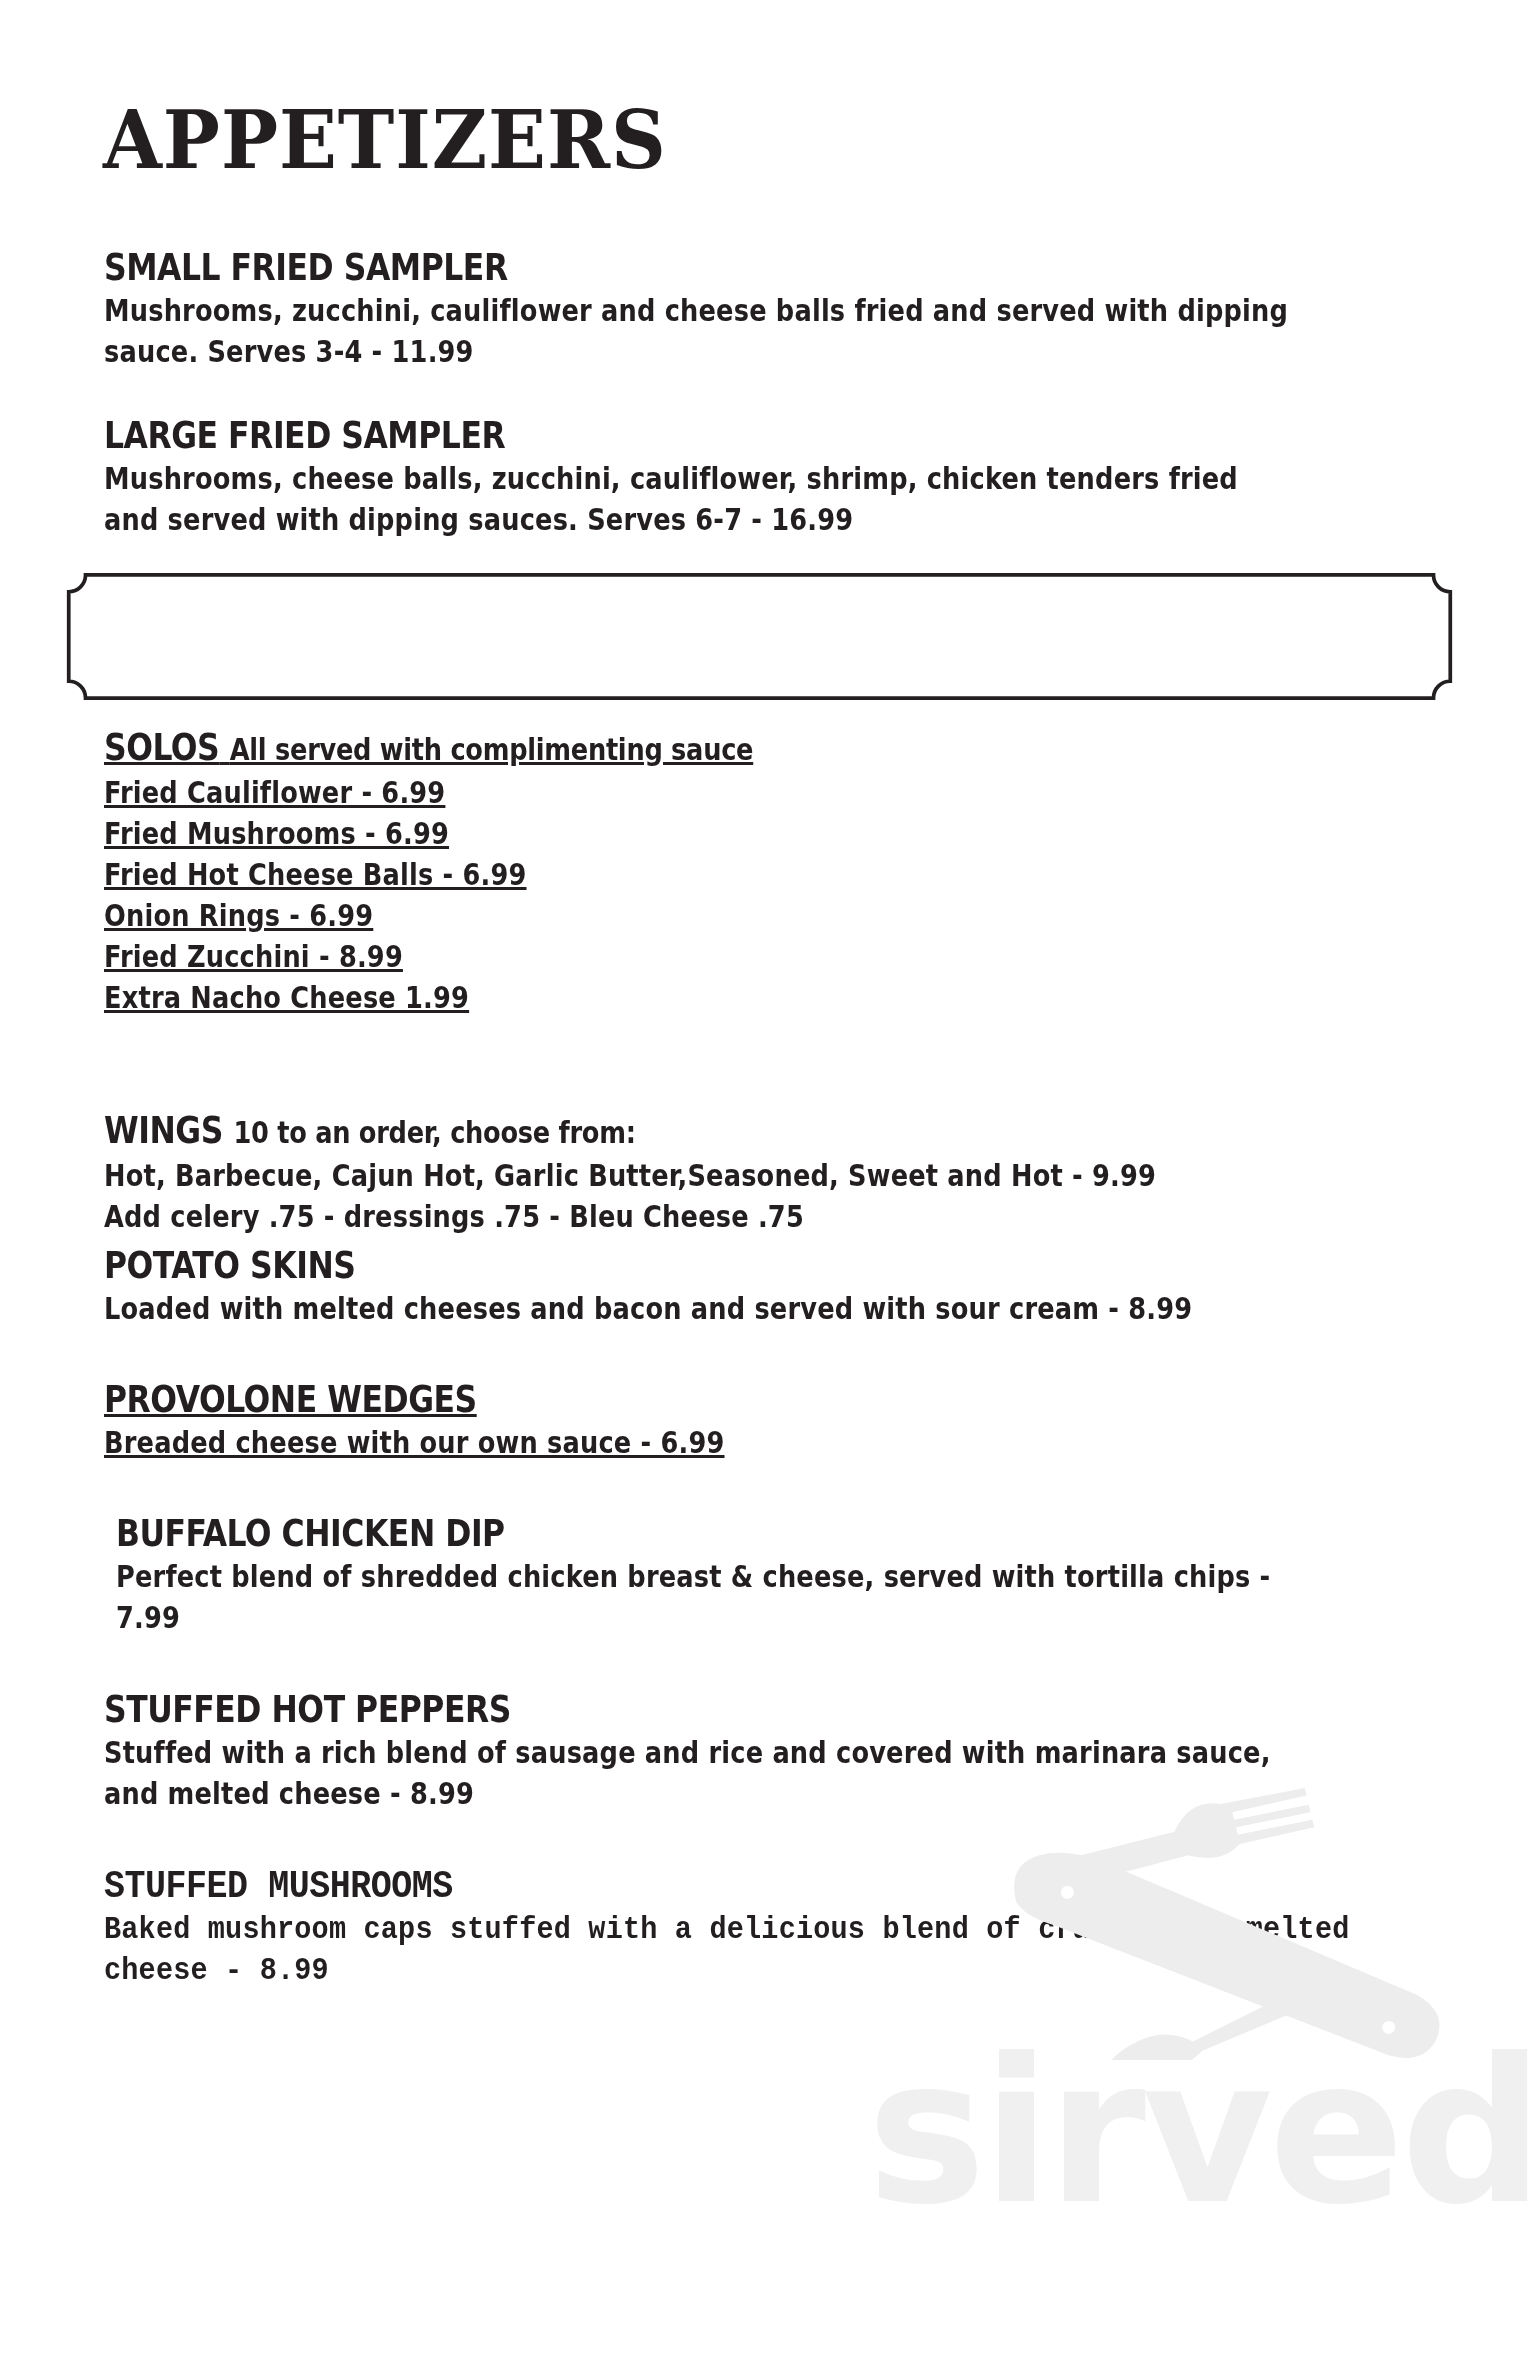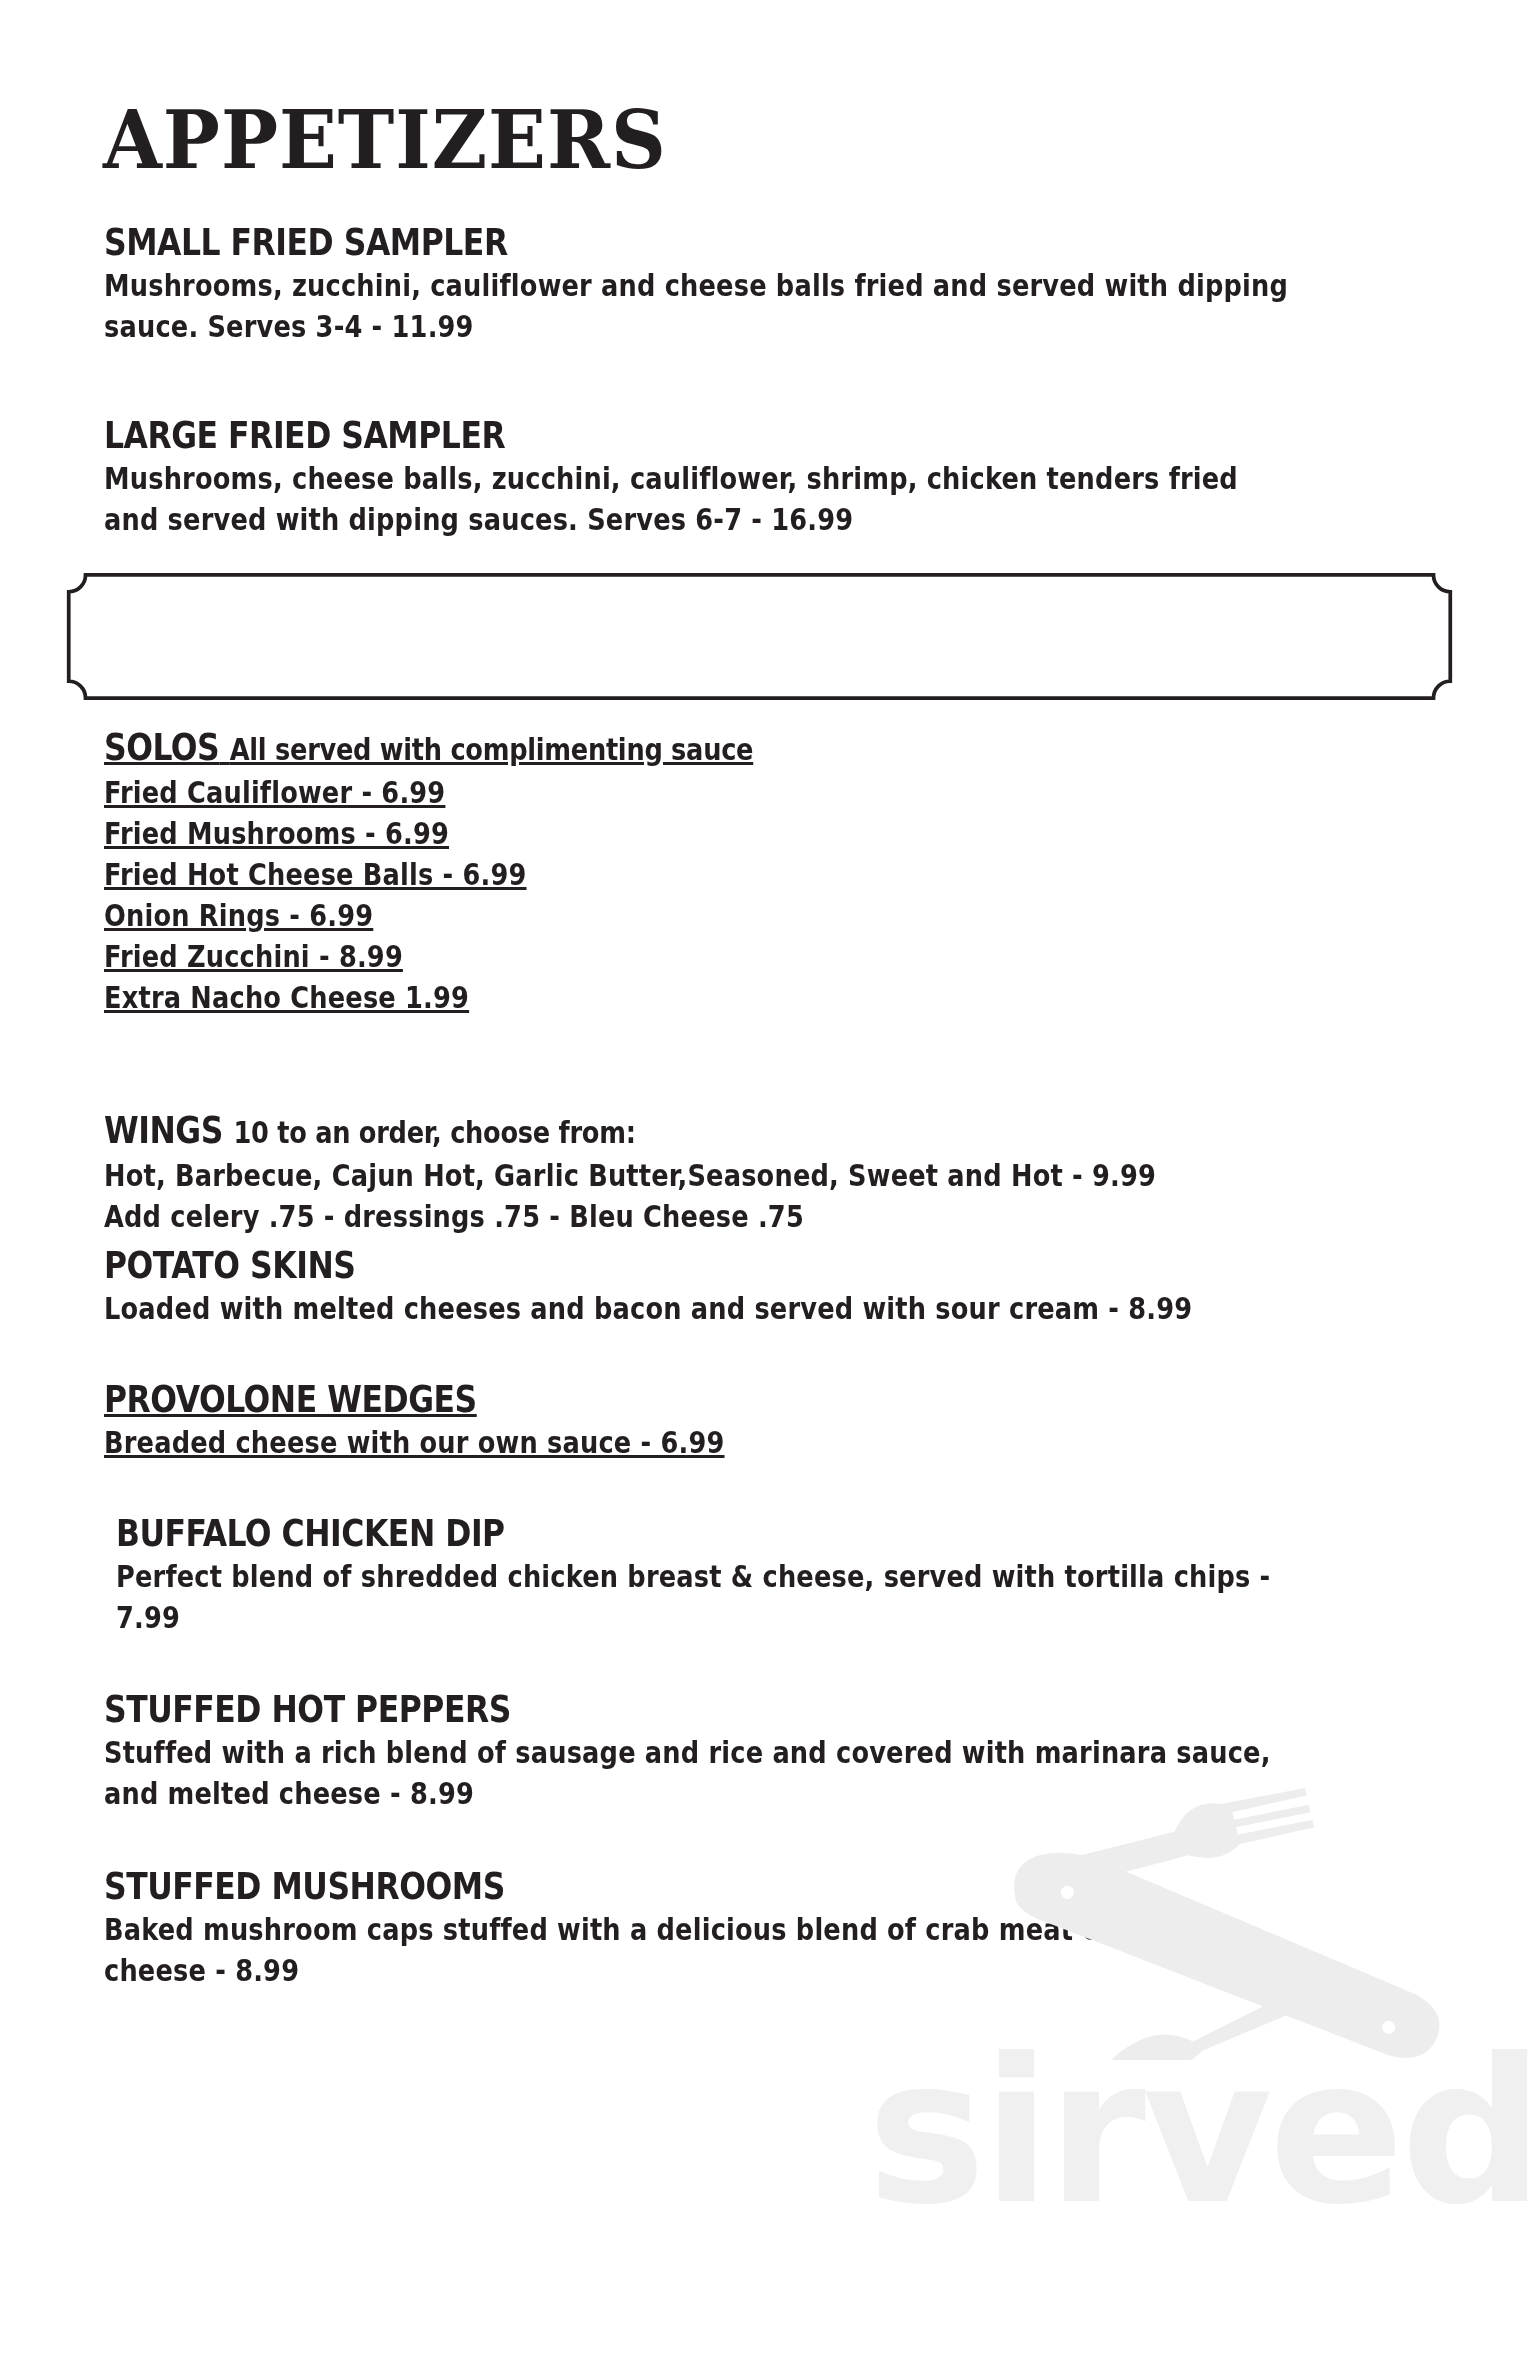--- a/index.html
+++ b/index.html
@@ -103,21 +103,21 @@
       color: #f0f0f0;
     }
   </style>
 </head>
 <body>
 
 <div class="page">
 
   <h1 class="title">APPETIZERS</h1>
 
-  <div class="section" style="top:220px;">
+  <div class="section" style="top:245px;">
     <span class="item-name">SMALL FRIED SAMPLER</span>
     <div class="item-desc">
       <span class="line">Mushrooms, zucchini, cauliflower and cheese balls fried and served with dipping</span>
       <span class="line">sauce. Serves 3-4 - 11.99</span>
     </div>
   </div>
 
   <div class="section" style="top:413px;">
     <span class="item-name">LARGE FRIED SAMPLER</span>
     <div class="item-desc">
@@ -181,21 +181,21 @@
   </div>
 
   <div class="section" style="top:1687px;">
     <span class="item-name">STUFFED HOT PEPPERS</span>
     <div class="item-desc">
       <span class="line">Stuffed with a rich blend of sausage and rice and covered with marinara sauce,</span>
       <span class="line">and melted cheese - 8.99</span>
     </div>
   </div>
 
-  <div class="section" style="top:1864px;">
+  <div class="section" style="top:1864px;font-family:Liberation Mono, monospace;">
     <span class="item-name">STUFFED MUSHROOMS</span>
     <div class="item-desc">
       <span class="line">Baked mushroom caps stuffed with a delicious blend of crab meat &amp; melted</span>
       <span class="line">cheese - 8.99</span>
     </div>
   </div>
 
   <div class="watermark">
     <svg width="615" height="298" viewBox="0 0 660 320" style="position:absolute;left:0;top:0;">
       <g fill="#ededed">

